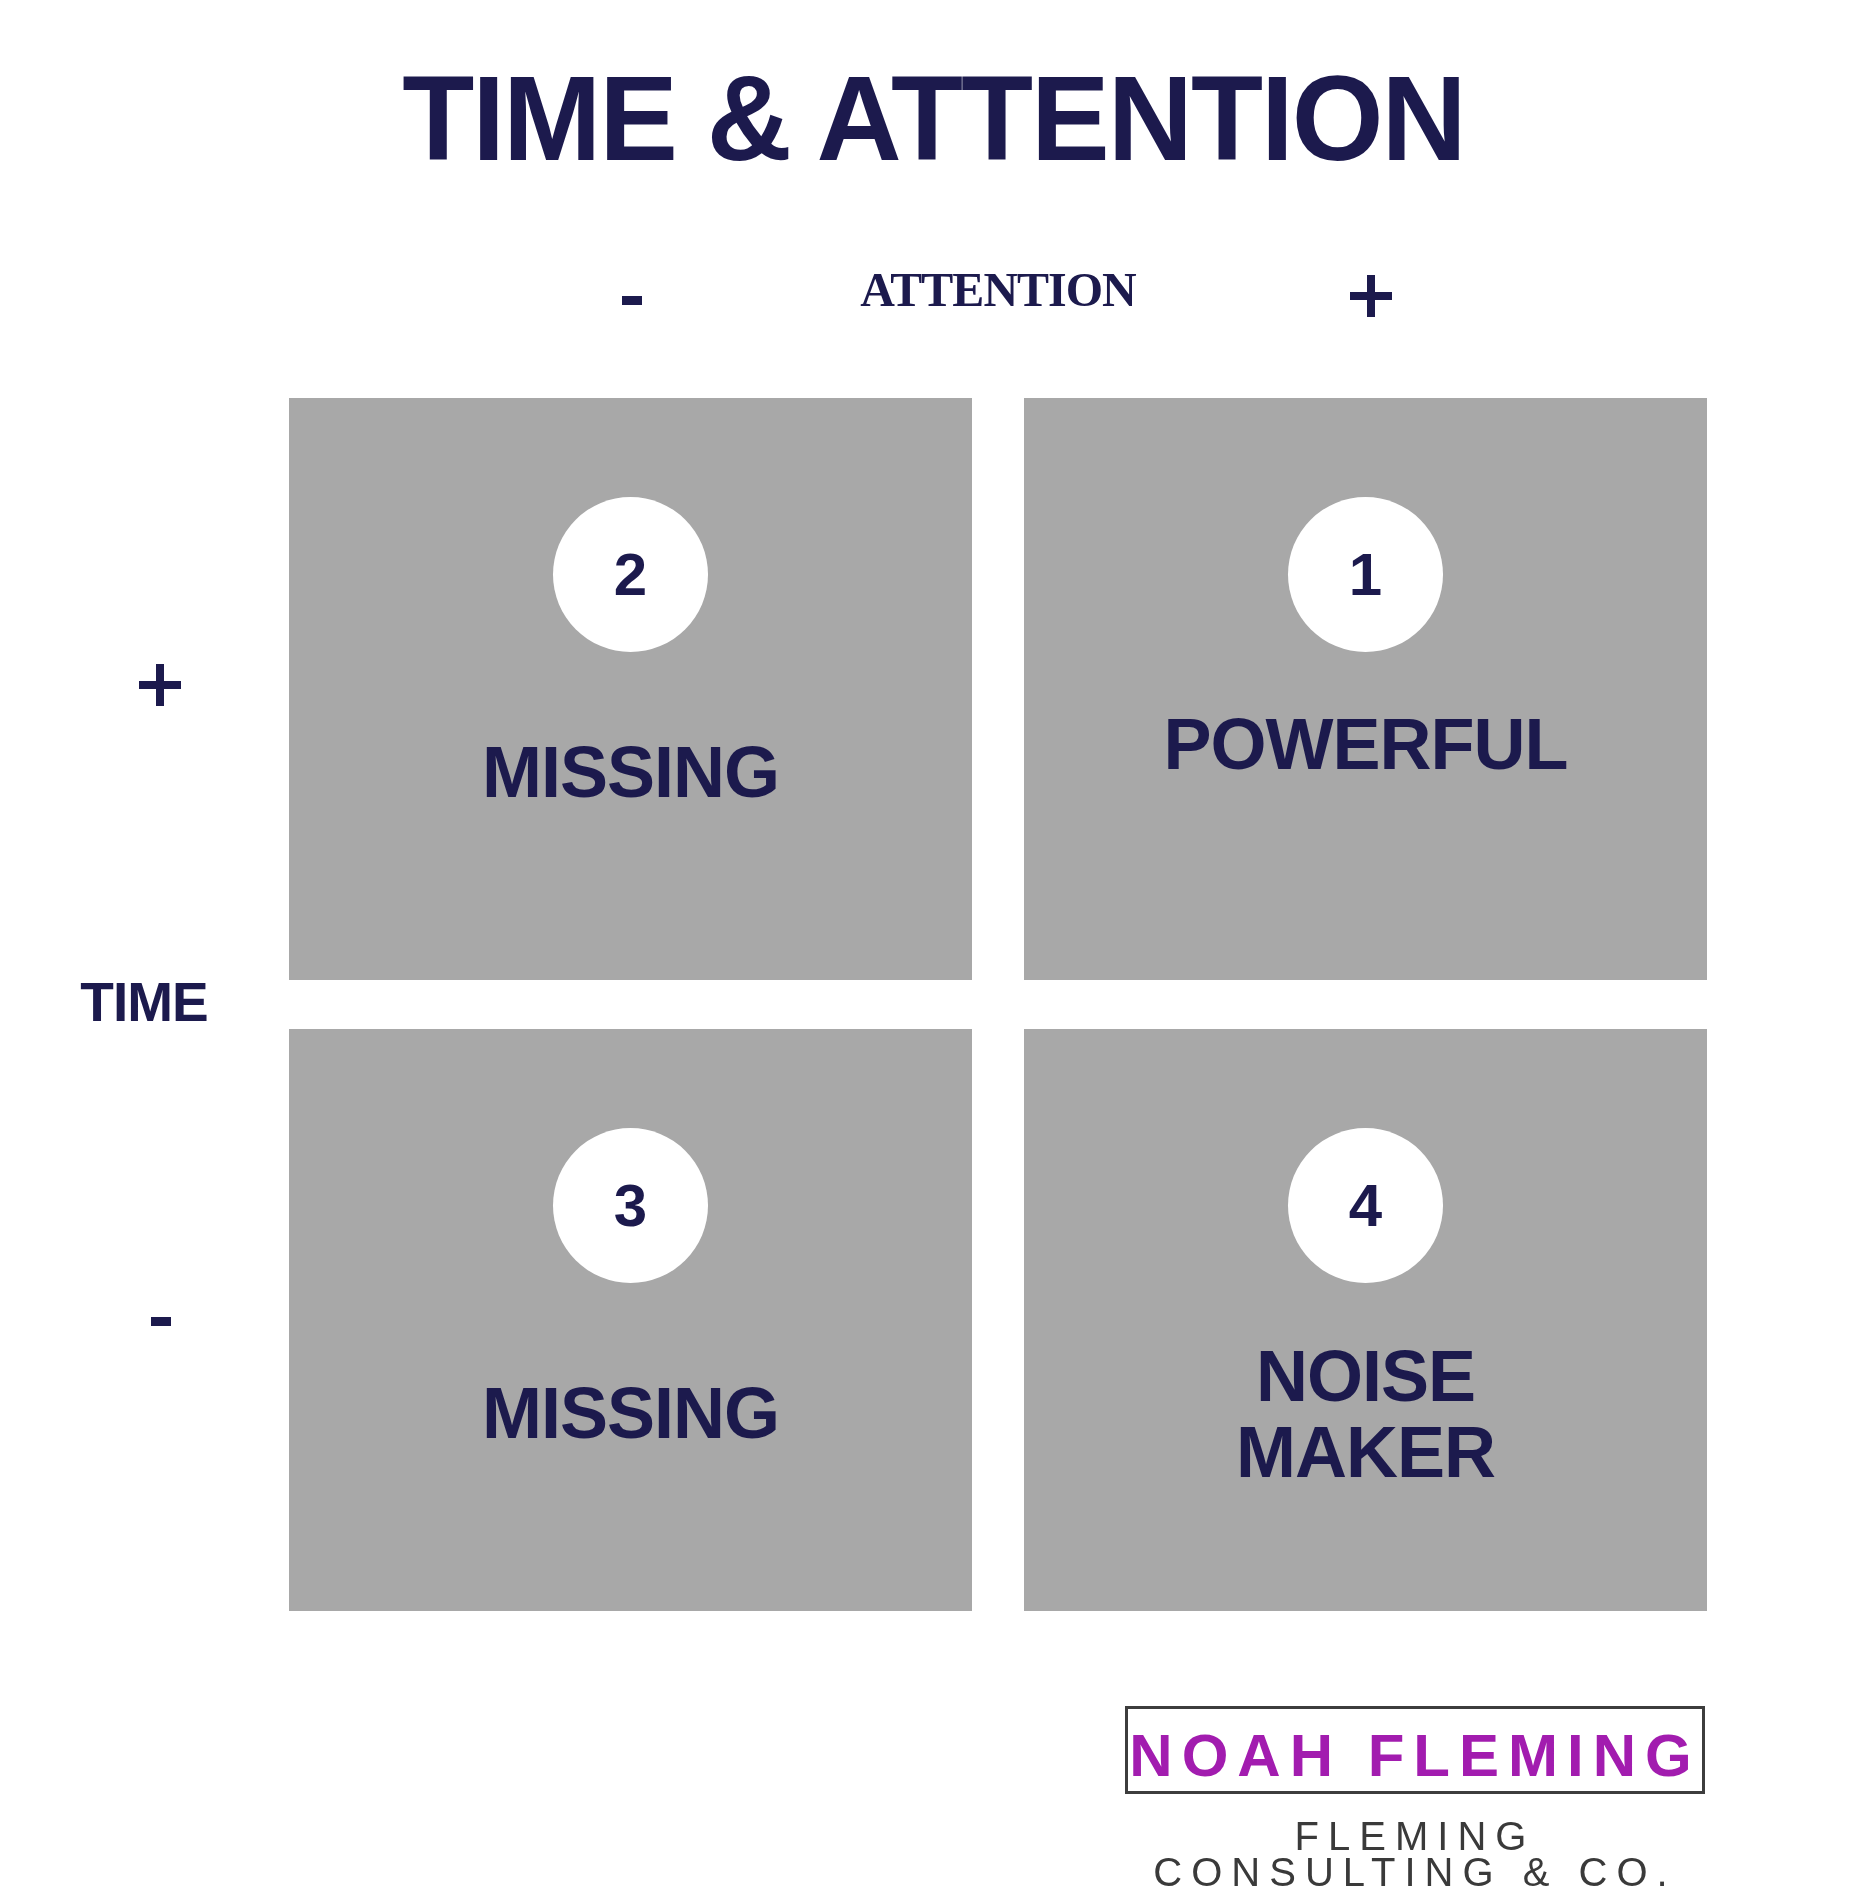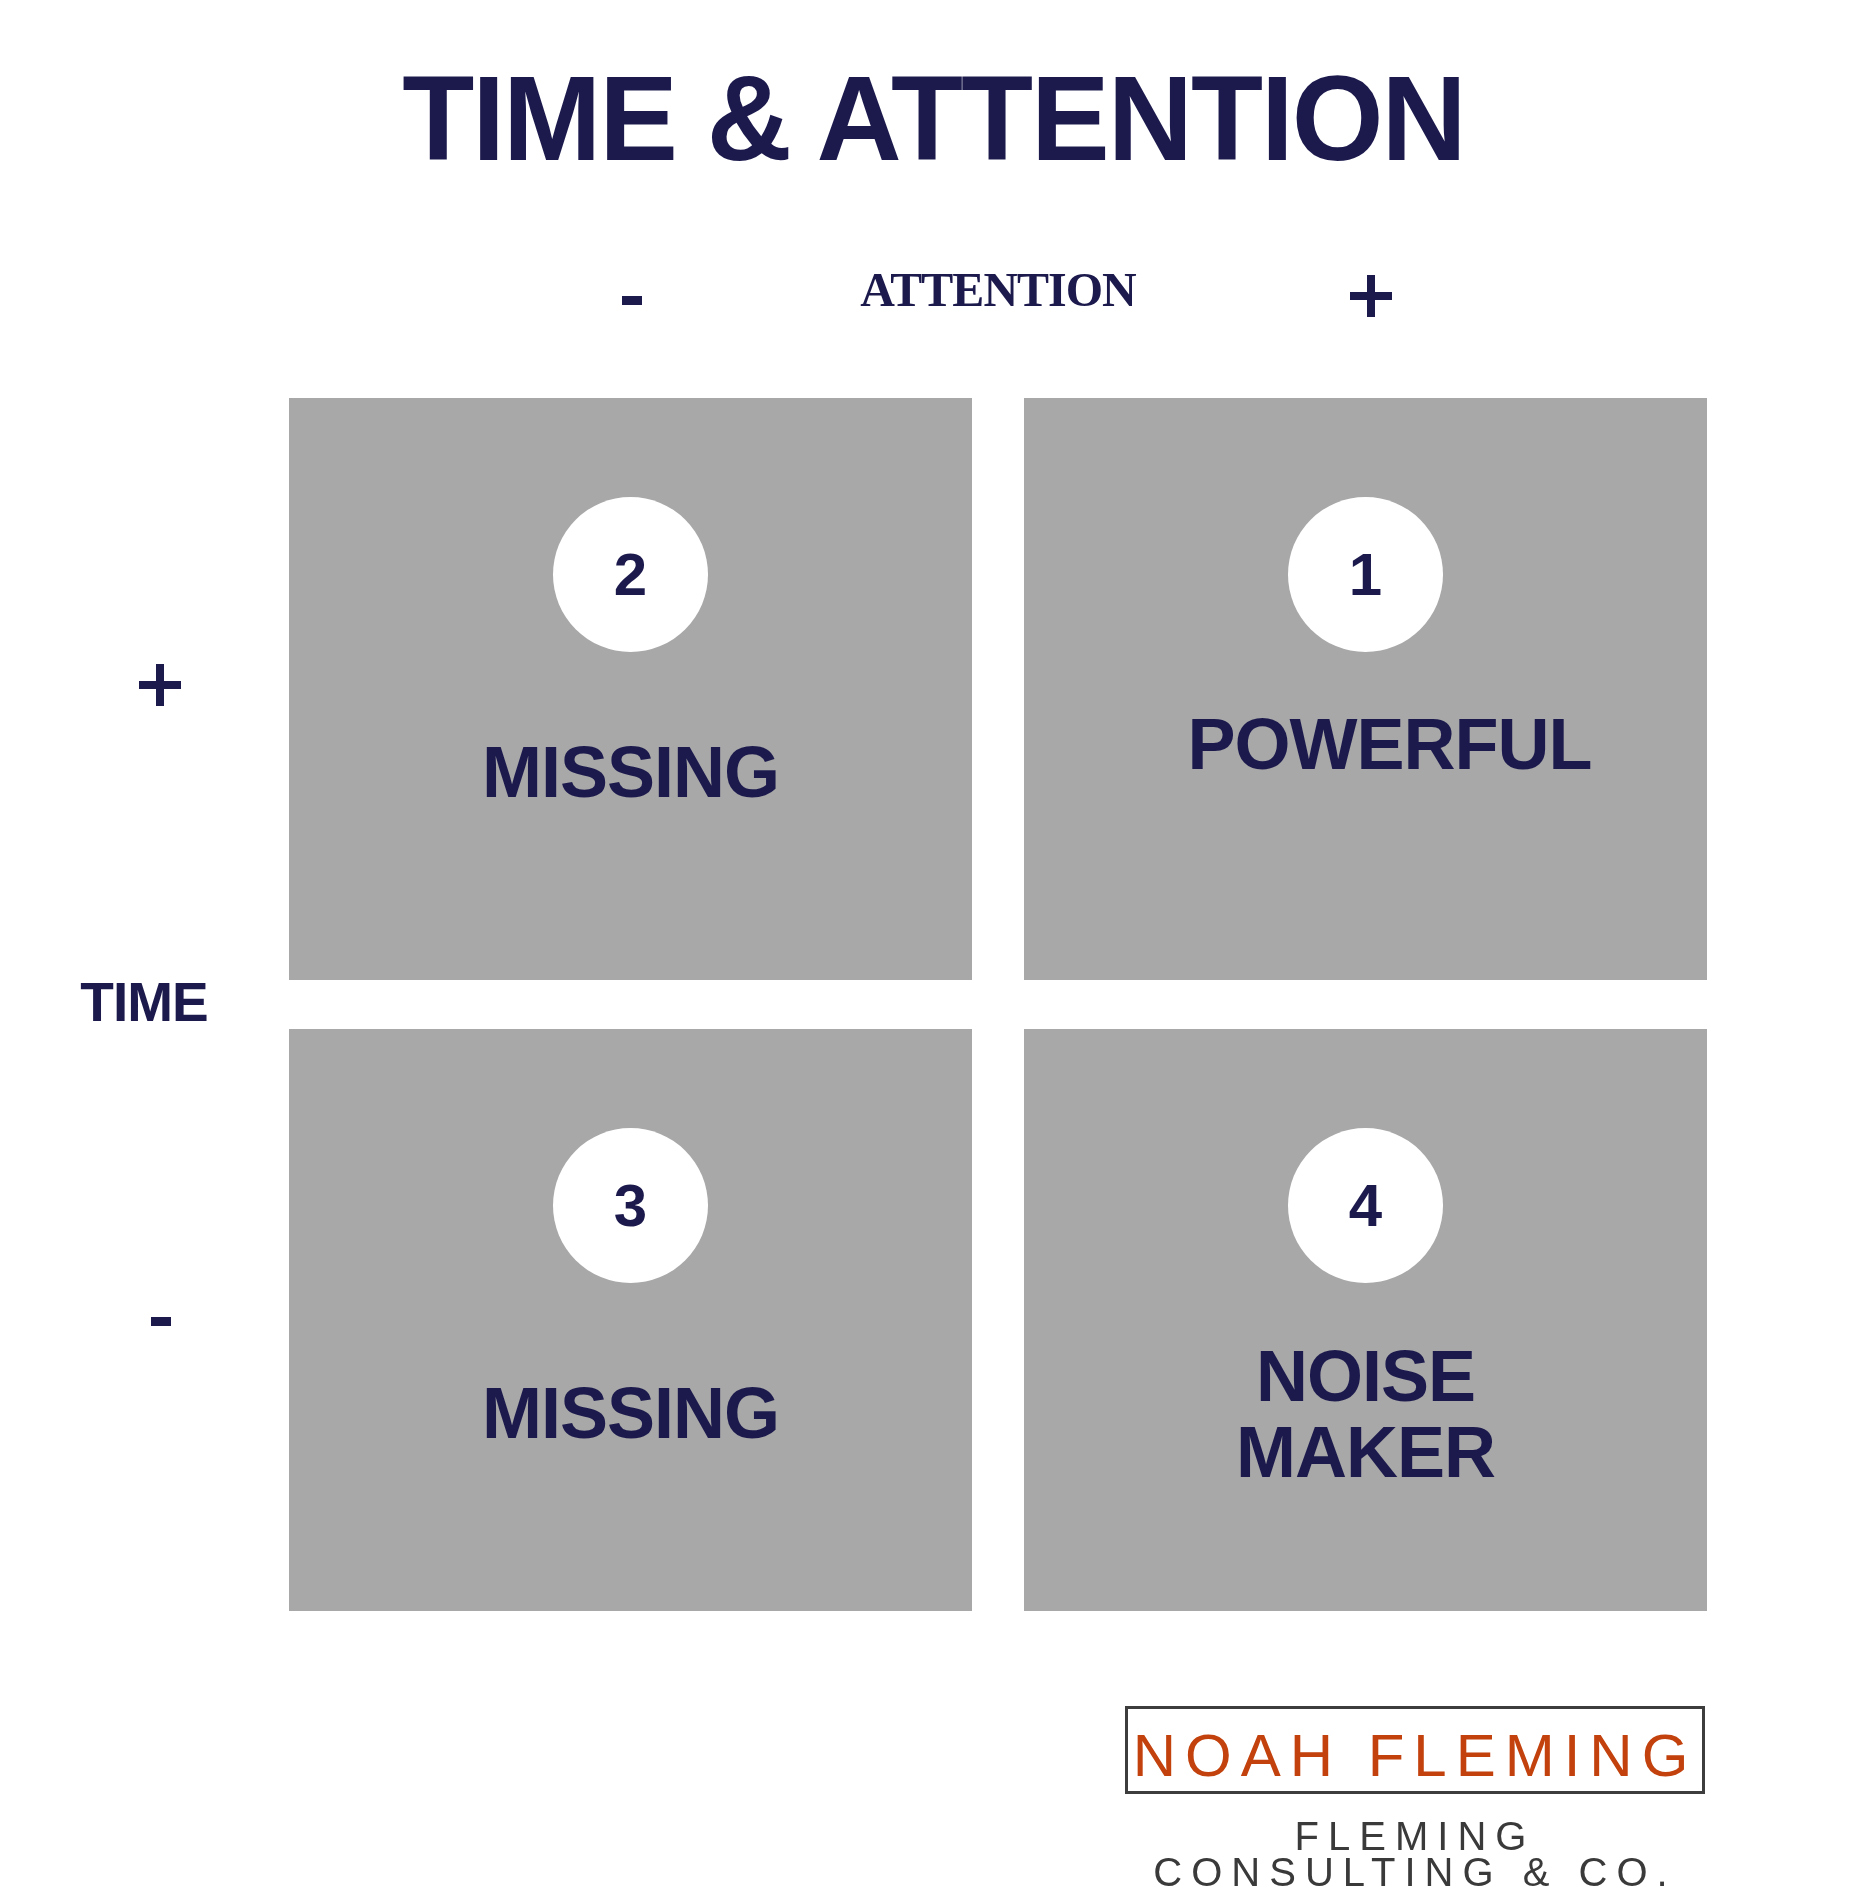--- a/index.html
+++ b/index.html
@@ -18,21 +18,21 @@
   .sign-plus::after { left: 17px; top: 0; width: 8px; height: 42px; }
   .sign-minus { width: 20px; height: 9px; background: #1c1a4d; }
   .quad { background: #a8a8a8; width: 683px; height: 582px; }
   .quad .circle { position: absolute; left: 264px; top: 99px; width: 155px; height: 155px;
                   border-radius: 50%; background: #ffffff; display: flex; align-items: center; justify-content: center; }
   .quad .num { font-size: 60px; font-weight: bold; color: #1c1a4d; line-height: 1; }
   .quad .qtext { position: absolute; left: 0; width: 683px; text-align: center;
                  font-size: 72px; font-weight: bold; line-height: 76px; color: #1c1a4d; letter-spacing: -1px; }
   .brand-box { left: 1125px; top: 1706px; width: 580px; height: 88px; border: 3px solid #3d3d3d; box-sizing: border-box; }
   .brand-name { position: absolute; left: 0; width: 100%; top: 17px; text-align: center;
-                font-size: 60px; line-height: 60px; color: #c2410c; letter-spacing: 9px; font-weight: normal; }
+                font-size: 60px; line-height: 60px; color: #a21caf; letter-spacing: 9px; font-weight: bold; }
   .brand-sub { left: 1125px; width: 580px; top: 1818px; text-align: center; font-size: 40px; line-height: 36px;
                color: #3a3a3a; letter-spacing: 9px; }
 </style>
 </head>
 <body>
 
 <div class="abs title">TIME &amp; ATTENTION</div>
 
 <div class="abs sign-minus" style="left:622px; top:296px;"></div>
 <div class="abs axis-label attn-label">ATTENTION</div>
@@ -48,21 +48,21 @@
   </div>
   <div class="qtext" style="top:308px;margin-top:28px;">
     <div>MISSING</div>
   </div>
 </div>
 
 <div class="abs quad" style="left:1024px; top:398px;">
   <div class="circle">
     <span class="num">1</span>
   </div>
-  <div class="qtext" style="top:308px;padding-left:24px;">
+  <div class="qtext" style="top:308px;">
     <div>POWERFUL</div>
   </div>
 </div>
 
 <div class="abs quad" style="left:289px; top:1029px;">
   <div class="circle">
     <span class="num">3</span>
   </div>
   <div class="qtext" style="top:346px;">
     <div>MISSING</div>

